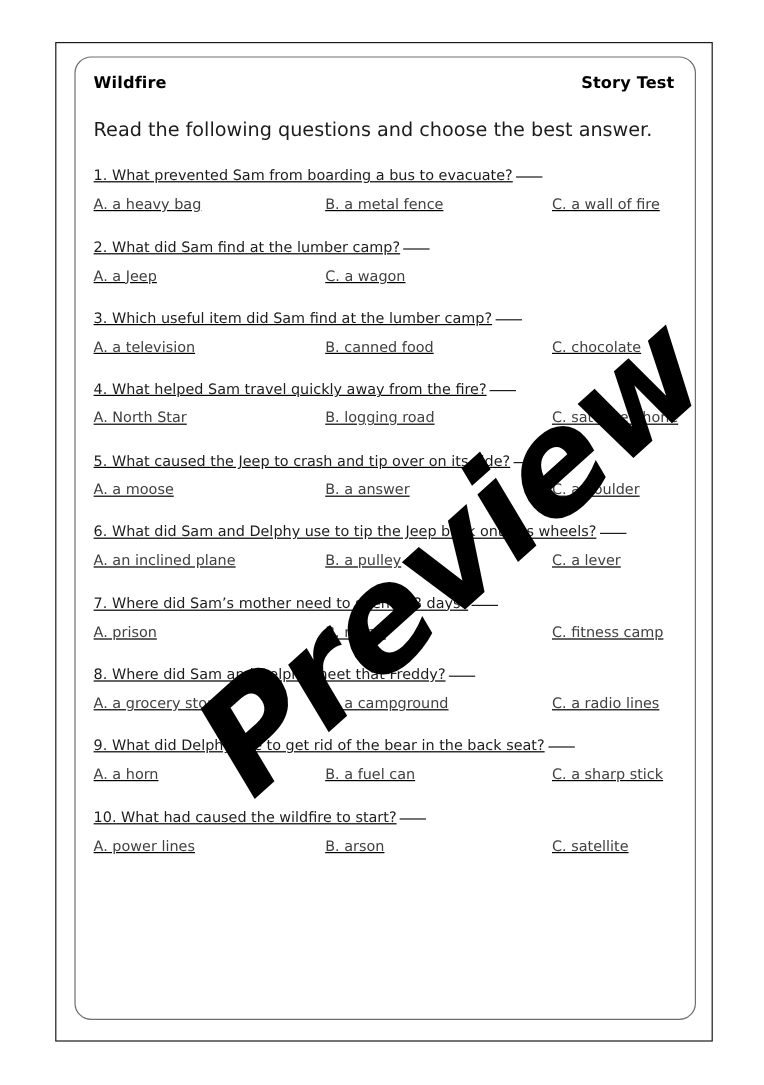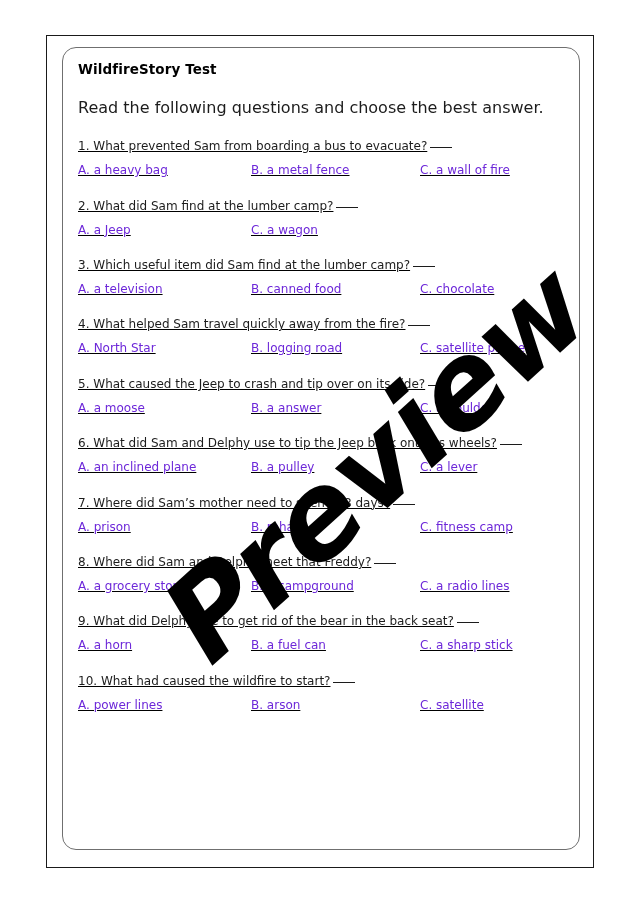--- a/index.html
+++ b/index.html
@@ -47,20 +47,21 @@
     top: 0;
     width: 100%;
     height: 100%;
     padding: 13px 17px 0 15px;
     box-sizing: border-box;
   }
 
   
   .header-row {
     display: flex;
+    justify-content: space-between;
     align-items: baseline;
     font-weight: bold;
     font-size: 13.5px;
     color: #000000;
     letter-spacing: 0.1px;
     margin-bottom: 21px;
   }
   .header-title,
   .header-subtitle {
     white-space: nowrap;
@@ -94,22 +95,23 @@
     border-bottom: 1.4px solid #1c1c1c;
     width: 22px;
     height: 0;
     vertical-align: 2px;
     margin-left: 3px;
   }
 
   .options-row {
     display: flex;
     font-size: 12px;
-    color: #6d28d9;
+    color: #404040;
     line-height: 1.2;
+    gap: 20px;
   }
   .option {
     white-space: nowrap;
   }
   .option-a { width: 173px; flex: 0 0 173px; }
   .option-b { width: 169px; flex: 0 0 169px; }
   .option-c { flex: 1 1 auto; }
 
   
   .watermark {

